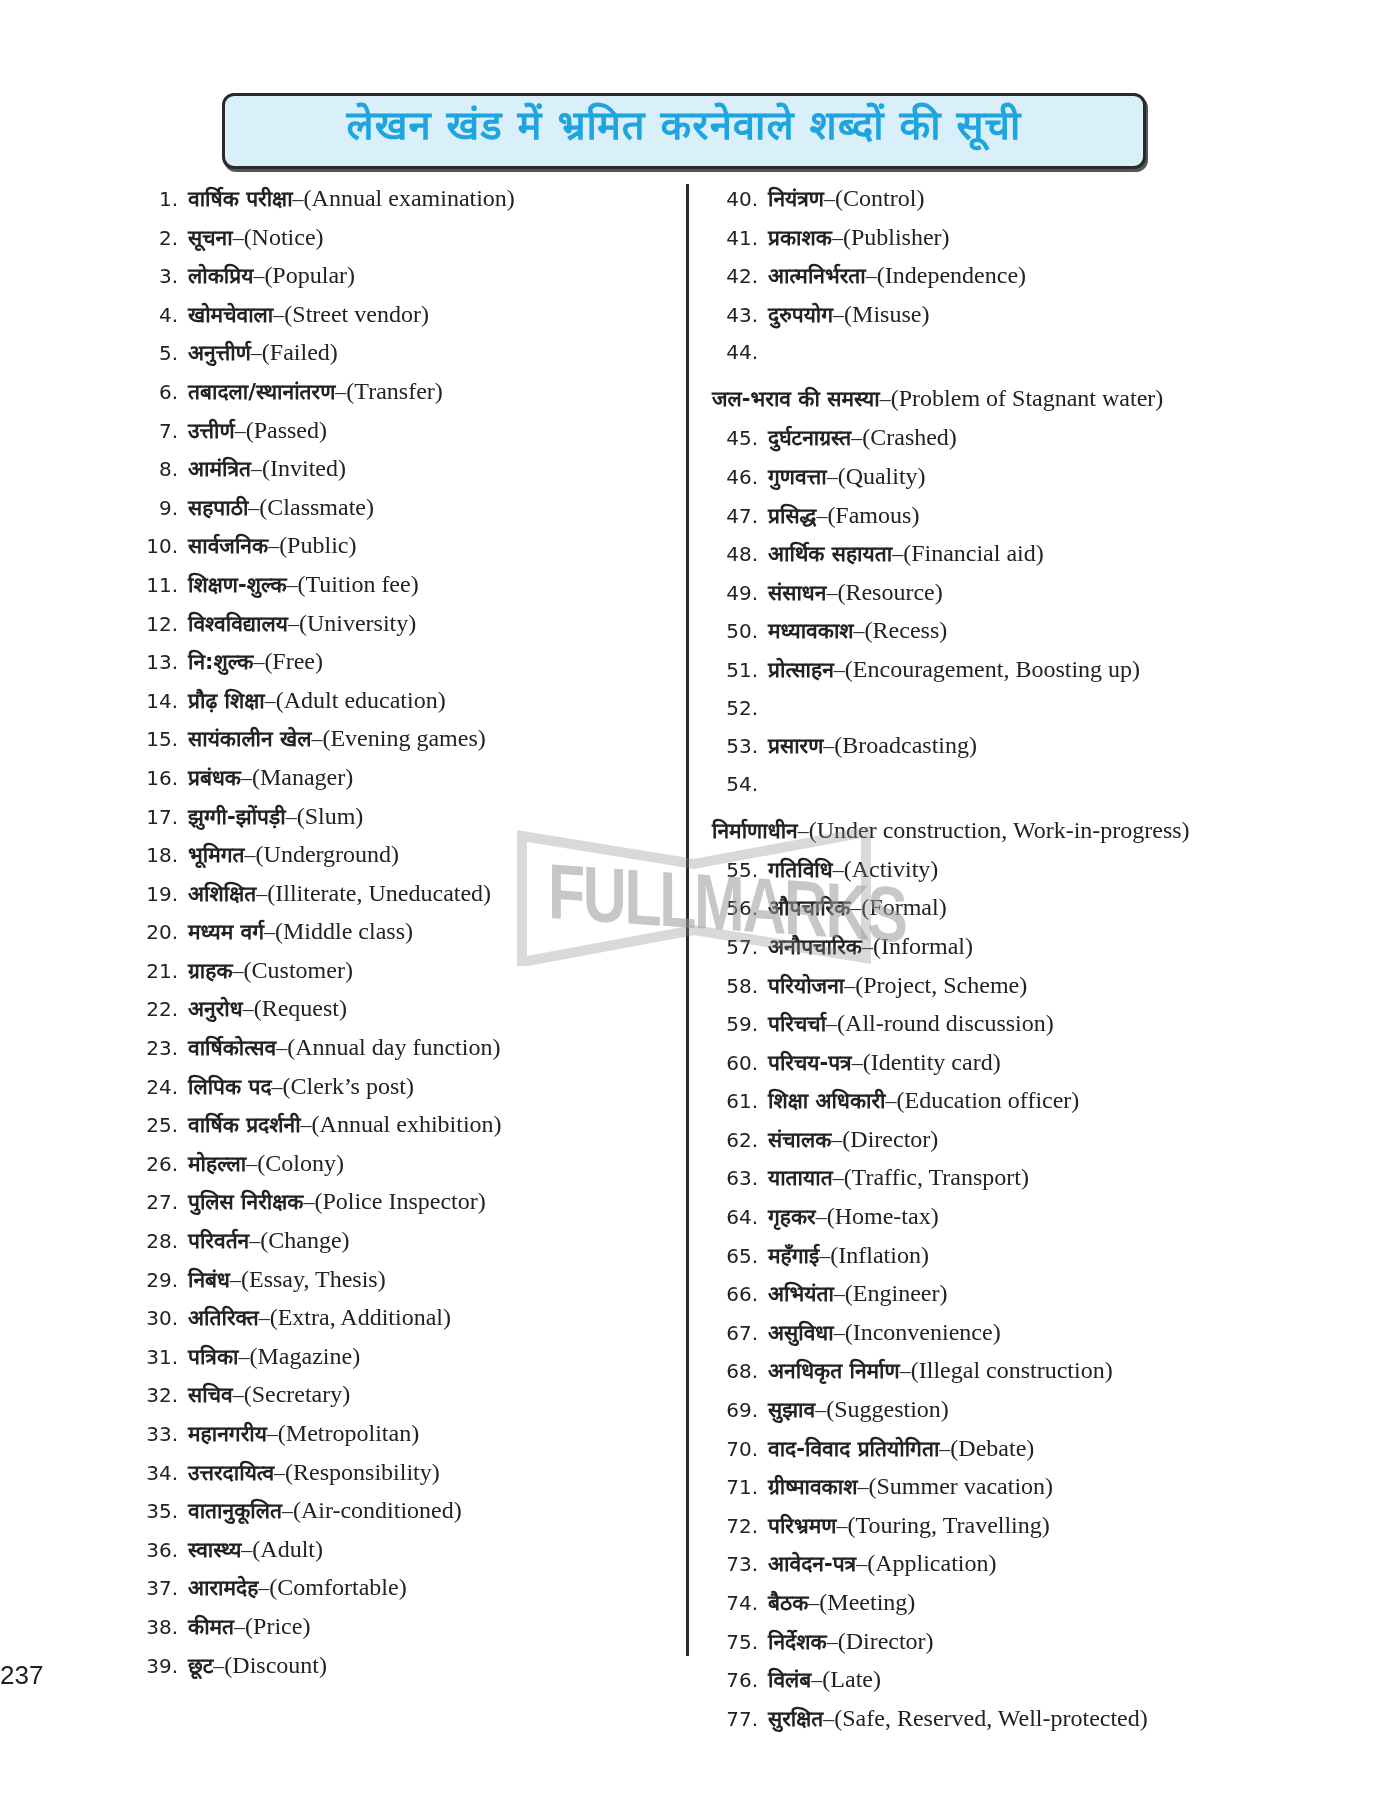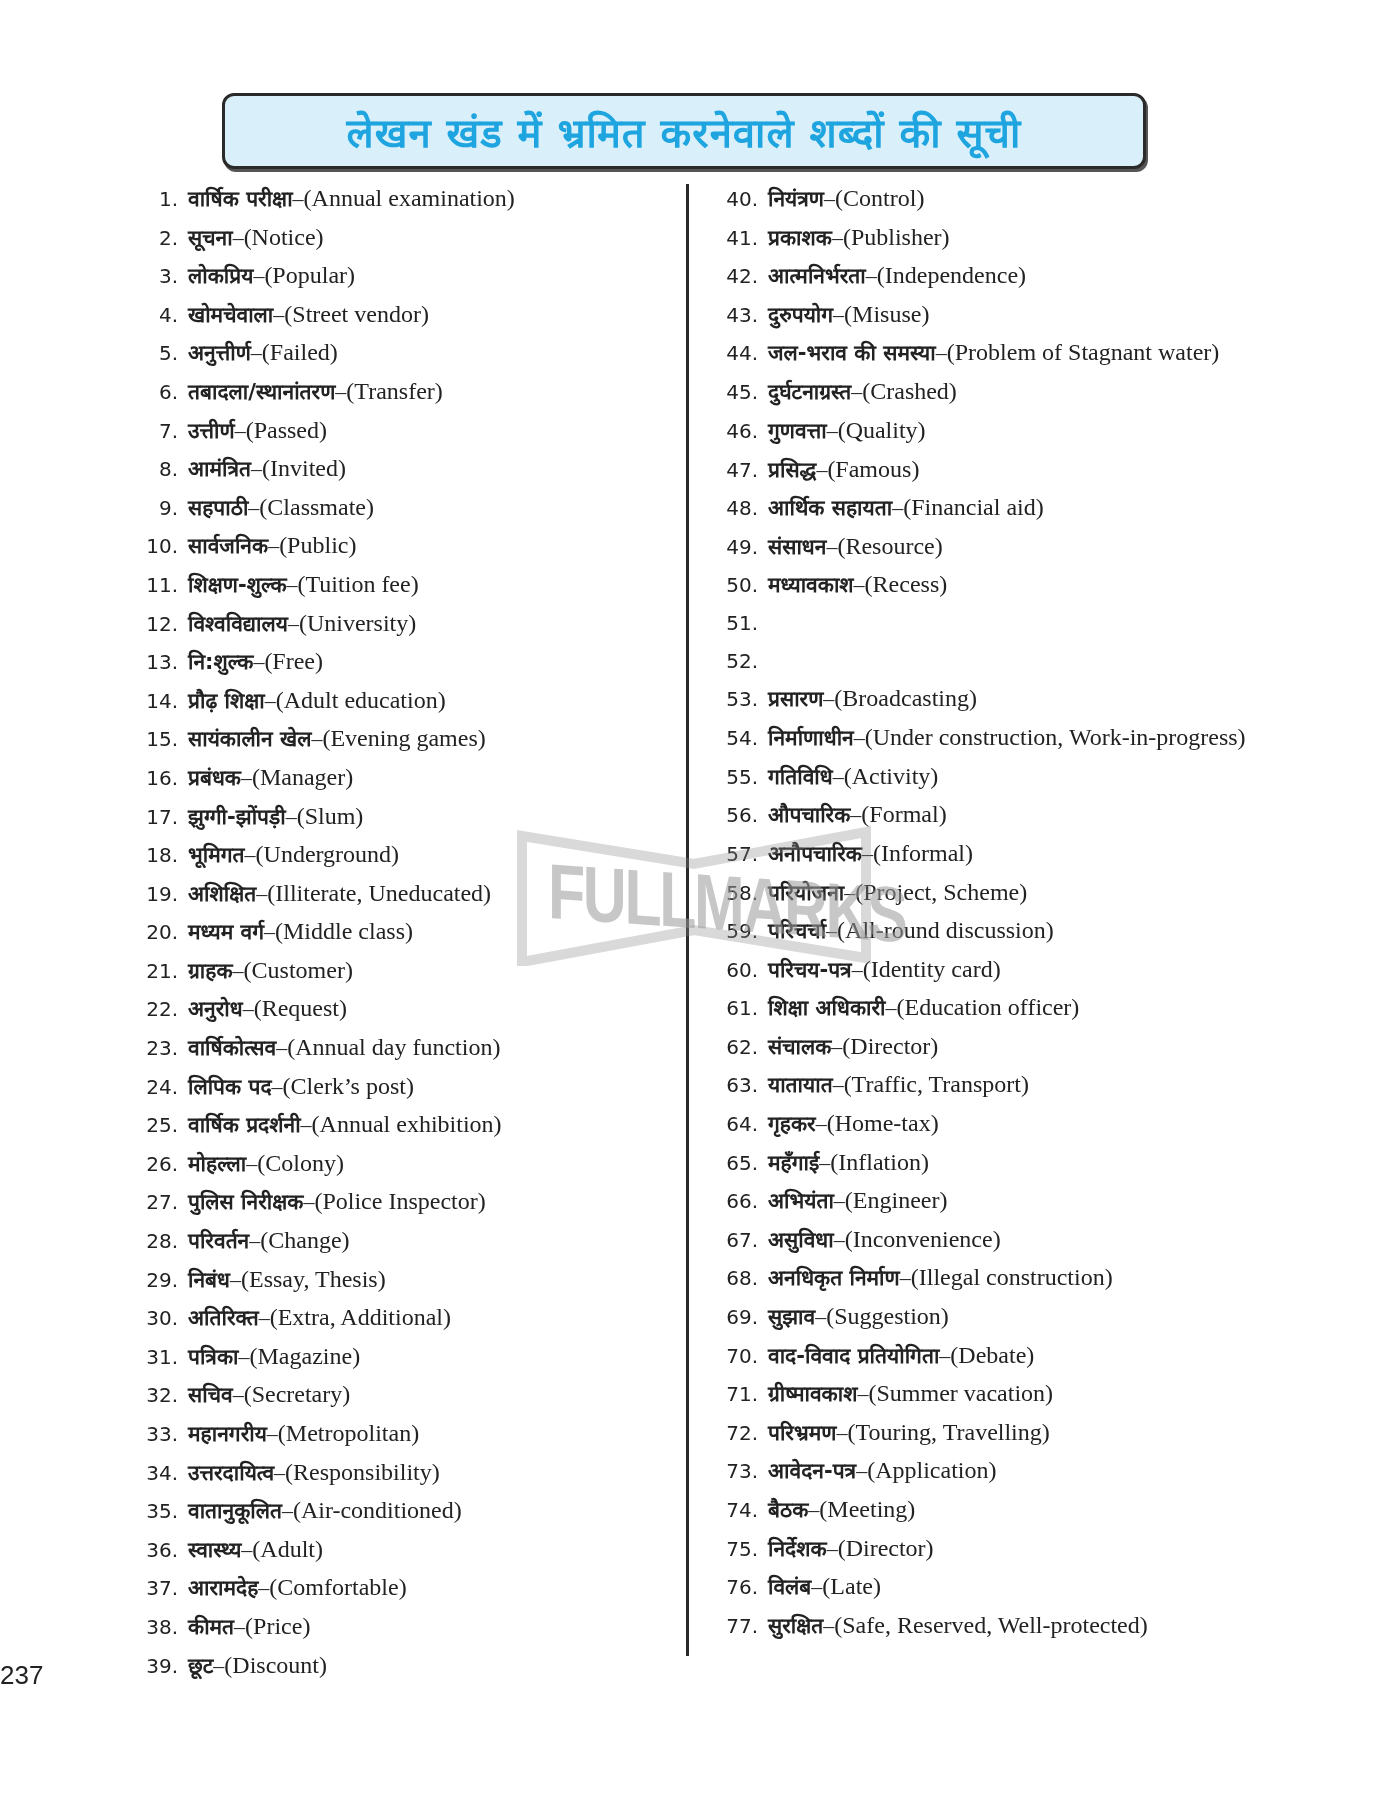--- a/index.html
+++ b/index.html
@@ -4,21 +4,21 @@
   <style>
     html, body { margin: 0; padding: 0; background: #ffffff; }
     body {
       width: 1373px; height: 1800px; position: relative; overflow: hidden;
       font-family: "DejaVu Sans", sans-serif; color: #222;
     }
     .title-box {
       position: absolute; left: 222px; top: 93px; width: 918px; height: 70px;
       background: #d9effa; border: 3px solid #2a2a2a; border-radius: 12px;
       box-shadow: 2px 3px 0 #555;
-      display: flex; align-items: center; justify-content: center;
+      display: flex; align-items: flex-start; justify-content: center;
     }
     .title-text {
       font-family: "DejaVu Sans", sans-serif; font-weight: bold;
       font-size: 40px; color: #1ea5e0; letter-spacing: 1px; white-space: nowrap;
     }
     .column {
       position: absolute; top: 180px; width: 560px;
       list-style: none; margin: 0; padding: 0;
     }
     .col-left { left: 128px; }
@@ -32,21 +32,21 @@
     }
     .num {
       width: 50px; flex: 0 0 50px; text-align: right; padding-right: 10px;
       font-family: "DejaVu Sans", sans-serif; font-size: 20px; color: #222;
     }
     .col-right .num { width: 46px; flex: 0 0 46px; }
     .text { flex: 1; }
     .hindi { font-family: "DejaVu Sans", sans-serif; font-weight: bold; color: #222; font-size: 21px; }
     .dash { font-family: "Liberation Serif", serif; color: #222; }
     .english { font-family: "Liberation Serif", serif; font-size: 24px; color: #222; }
-    .entry.wrap { line-height: 31px; padding: 3px 0 4px 0; }
+    .entry.wrap { line-height: 31px; padding: 3px 0 4px 0; flex-direction: column; }
     .watermark {
       position: absolute; left: 514px; top: 826px; width: 360px; height: 140px;
       pointer-events: none; opacity: 0.32;
     }
     .watermark-text {
       position: absolute; left: 548px; top: 846px;
       font-family: "Liberation Sans", sans-serif; font-weight: bold;
       font-size: 78px; color: #9a9a9a; opacity: 0.55; letter-spacing: -3px;
       transform: scaleX(0.78) skewY(3deg); transform-origin: left top;
       pointer-events: none; white-space: nowrap;
@@ -262,20 +262,21 @@
     <li class="entry">
       <span class="num">49.</span>
       <span class="text"><span class="hindi">संसाधन</span><span class="dash">–</span><span class="english">(Resource)</span></span>
     </li>
     <li class="entry">
       <span class="num">50.</span>
       <span class="text"><span class="hindi">मध्यावकाश</span><span class="dash">–</span><span class="english">(Recess)</span></span>
     </li>
     <li class="entry">
       <span class="num">51.</span>
+      <span class="text"><span class="hindi">प्रोत्साहन</span><span class="dash">–</span><span class="english">(Encouragement, Boosting up)</span></span>
     </li>
     <li class="entry">
       <span class="num">52.</span>
     </li>
     <li class="entry">
       <span class="num">53.</span>
       <span class="text"><span class="hindi">प्रसारण</span><span class="dash">–</span><span class="english">(Broadcasting)</span></span>
     </li>
     <li class="entry wrap">
       <span class="num">54.</span>

